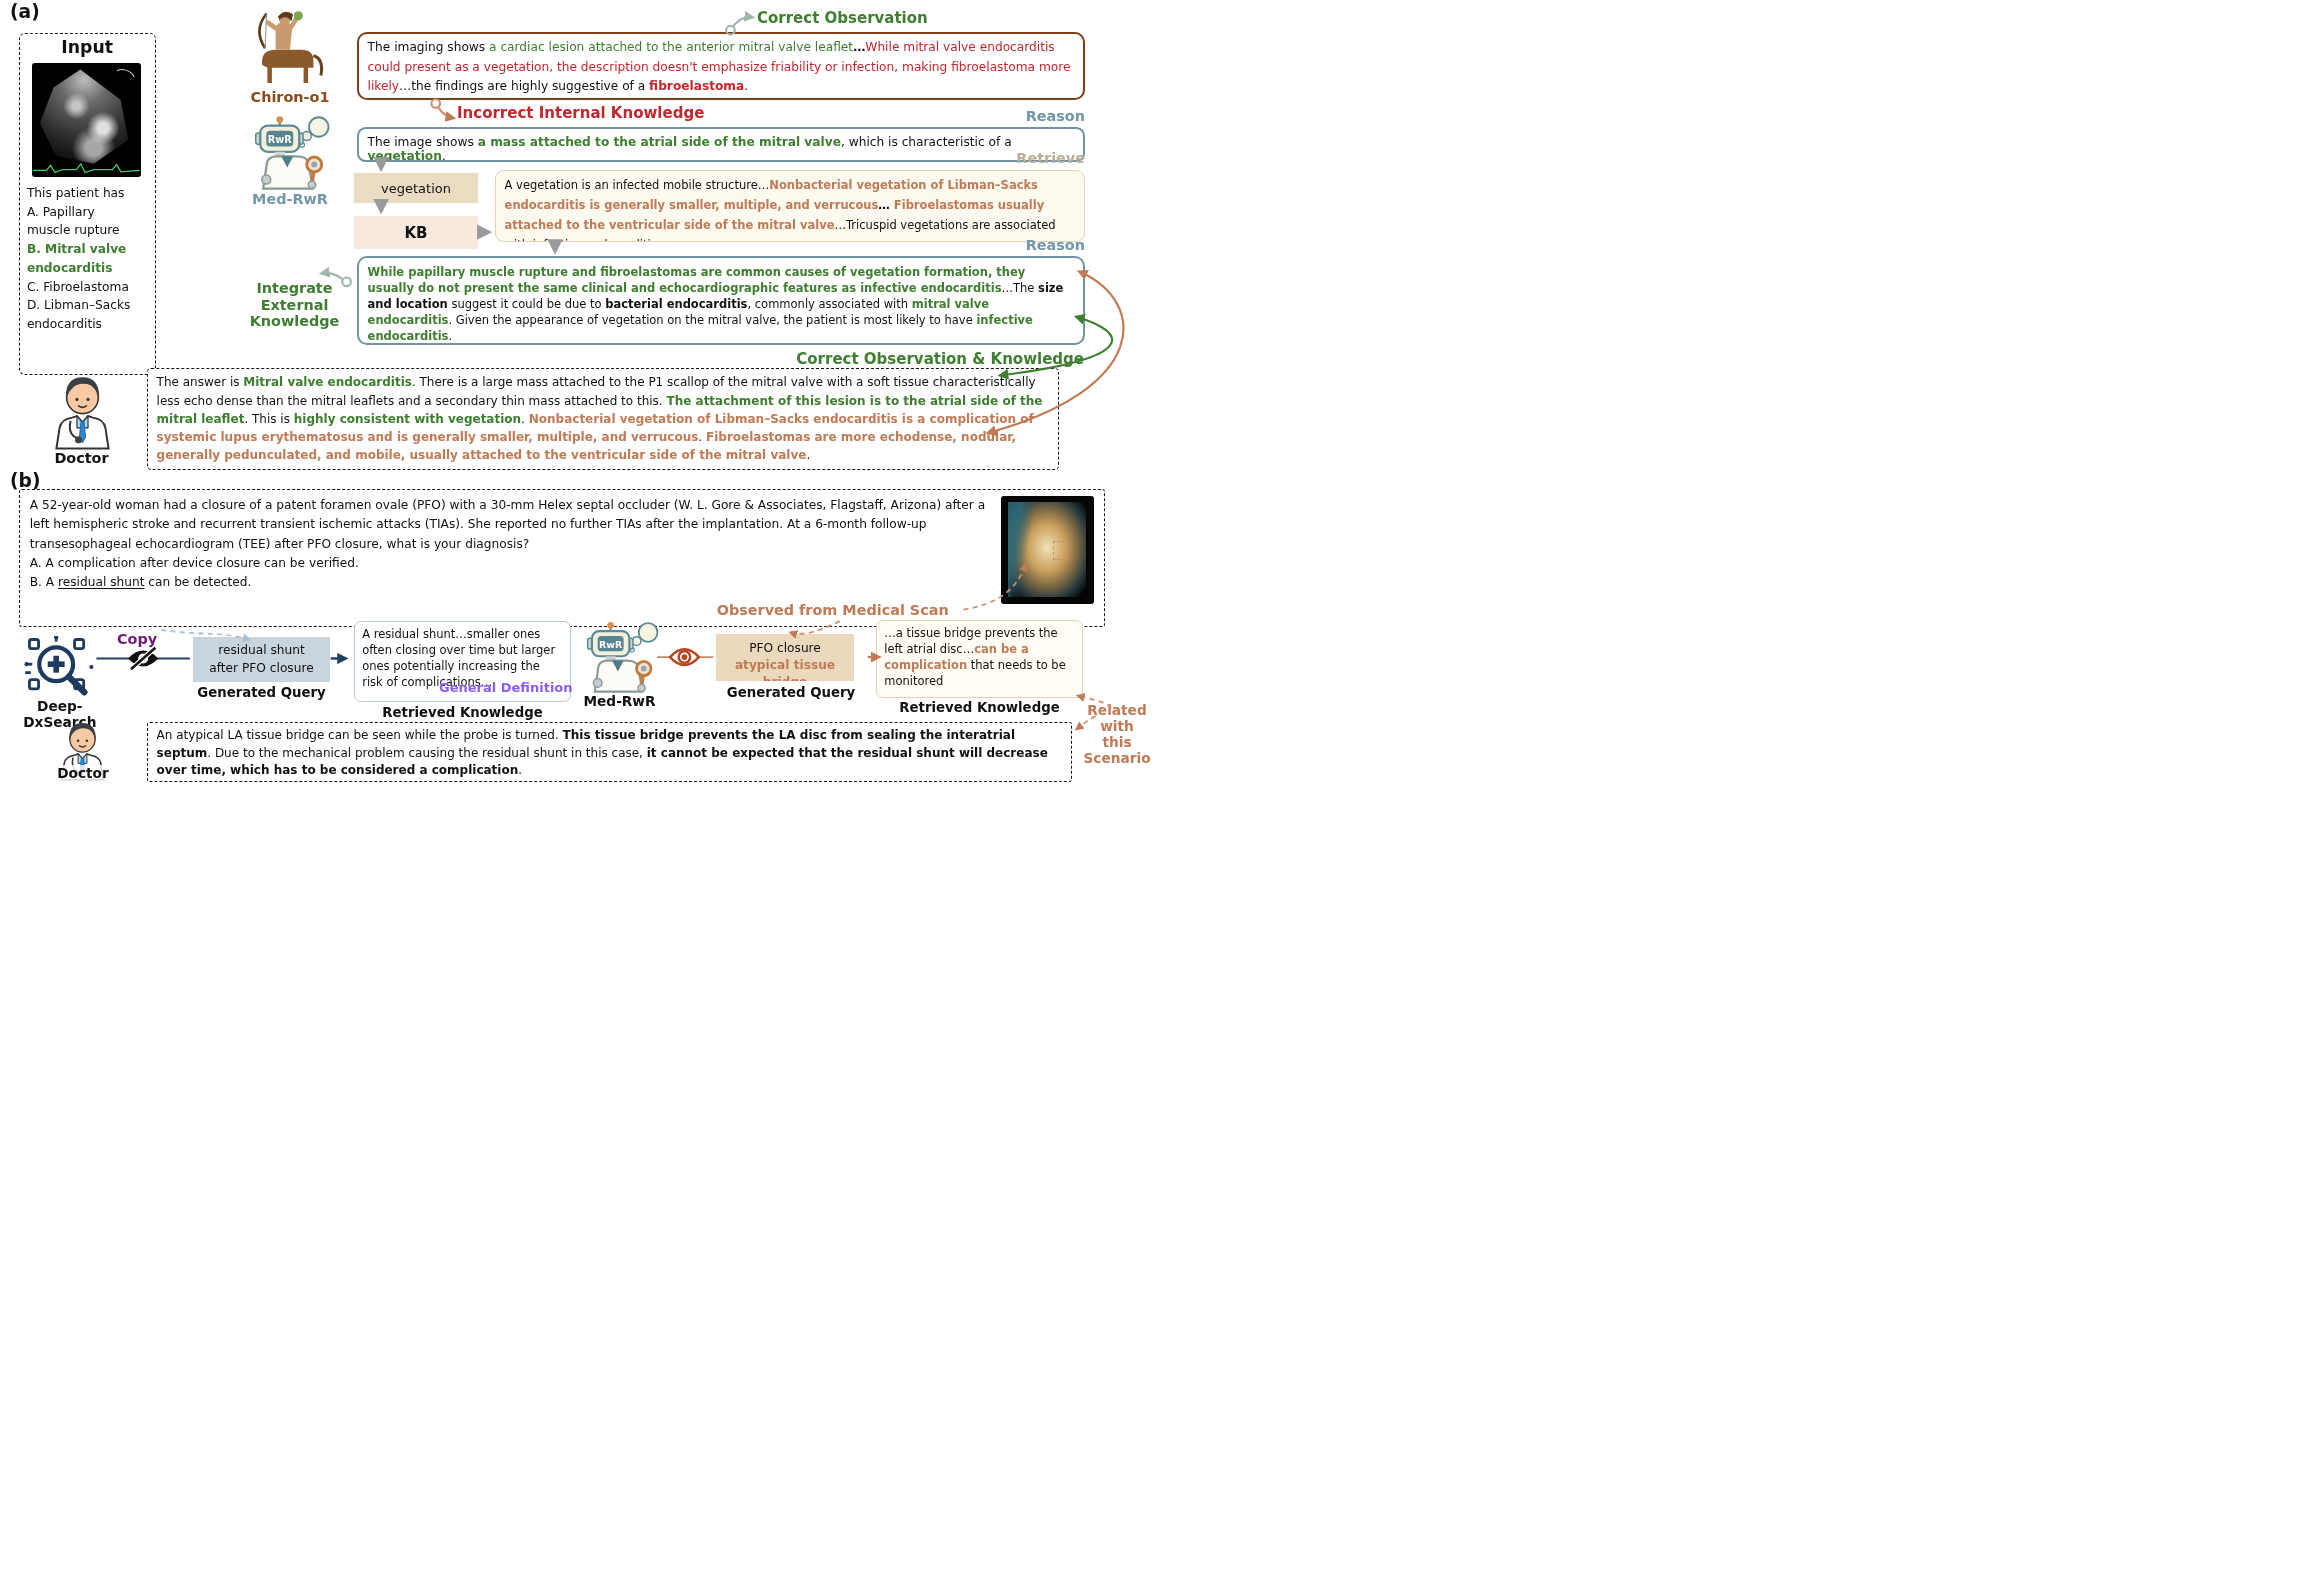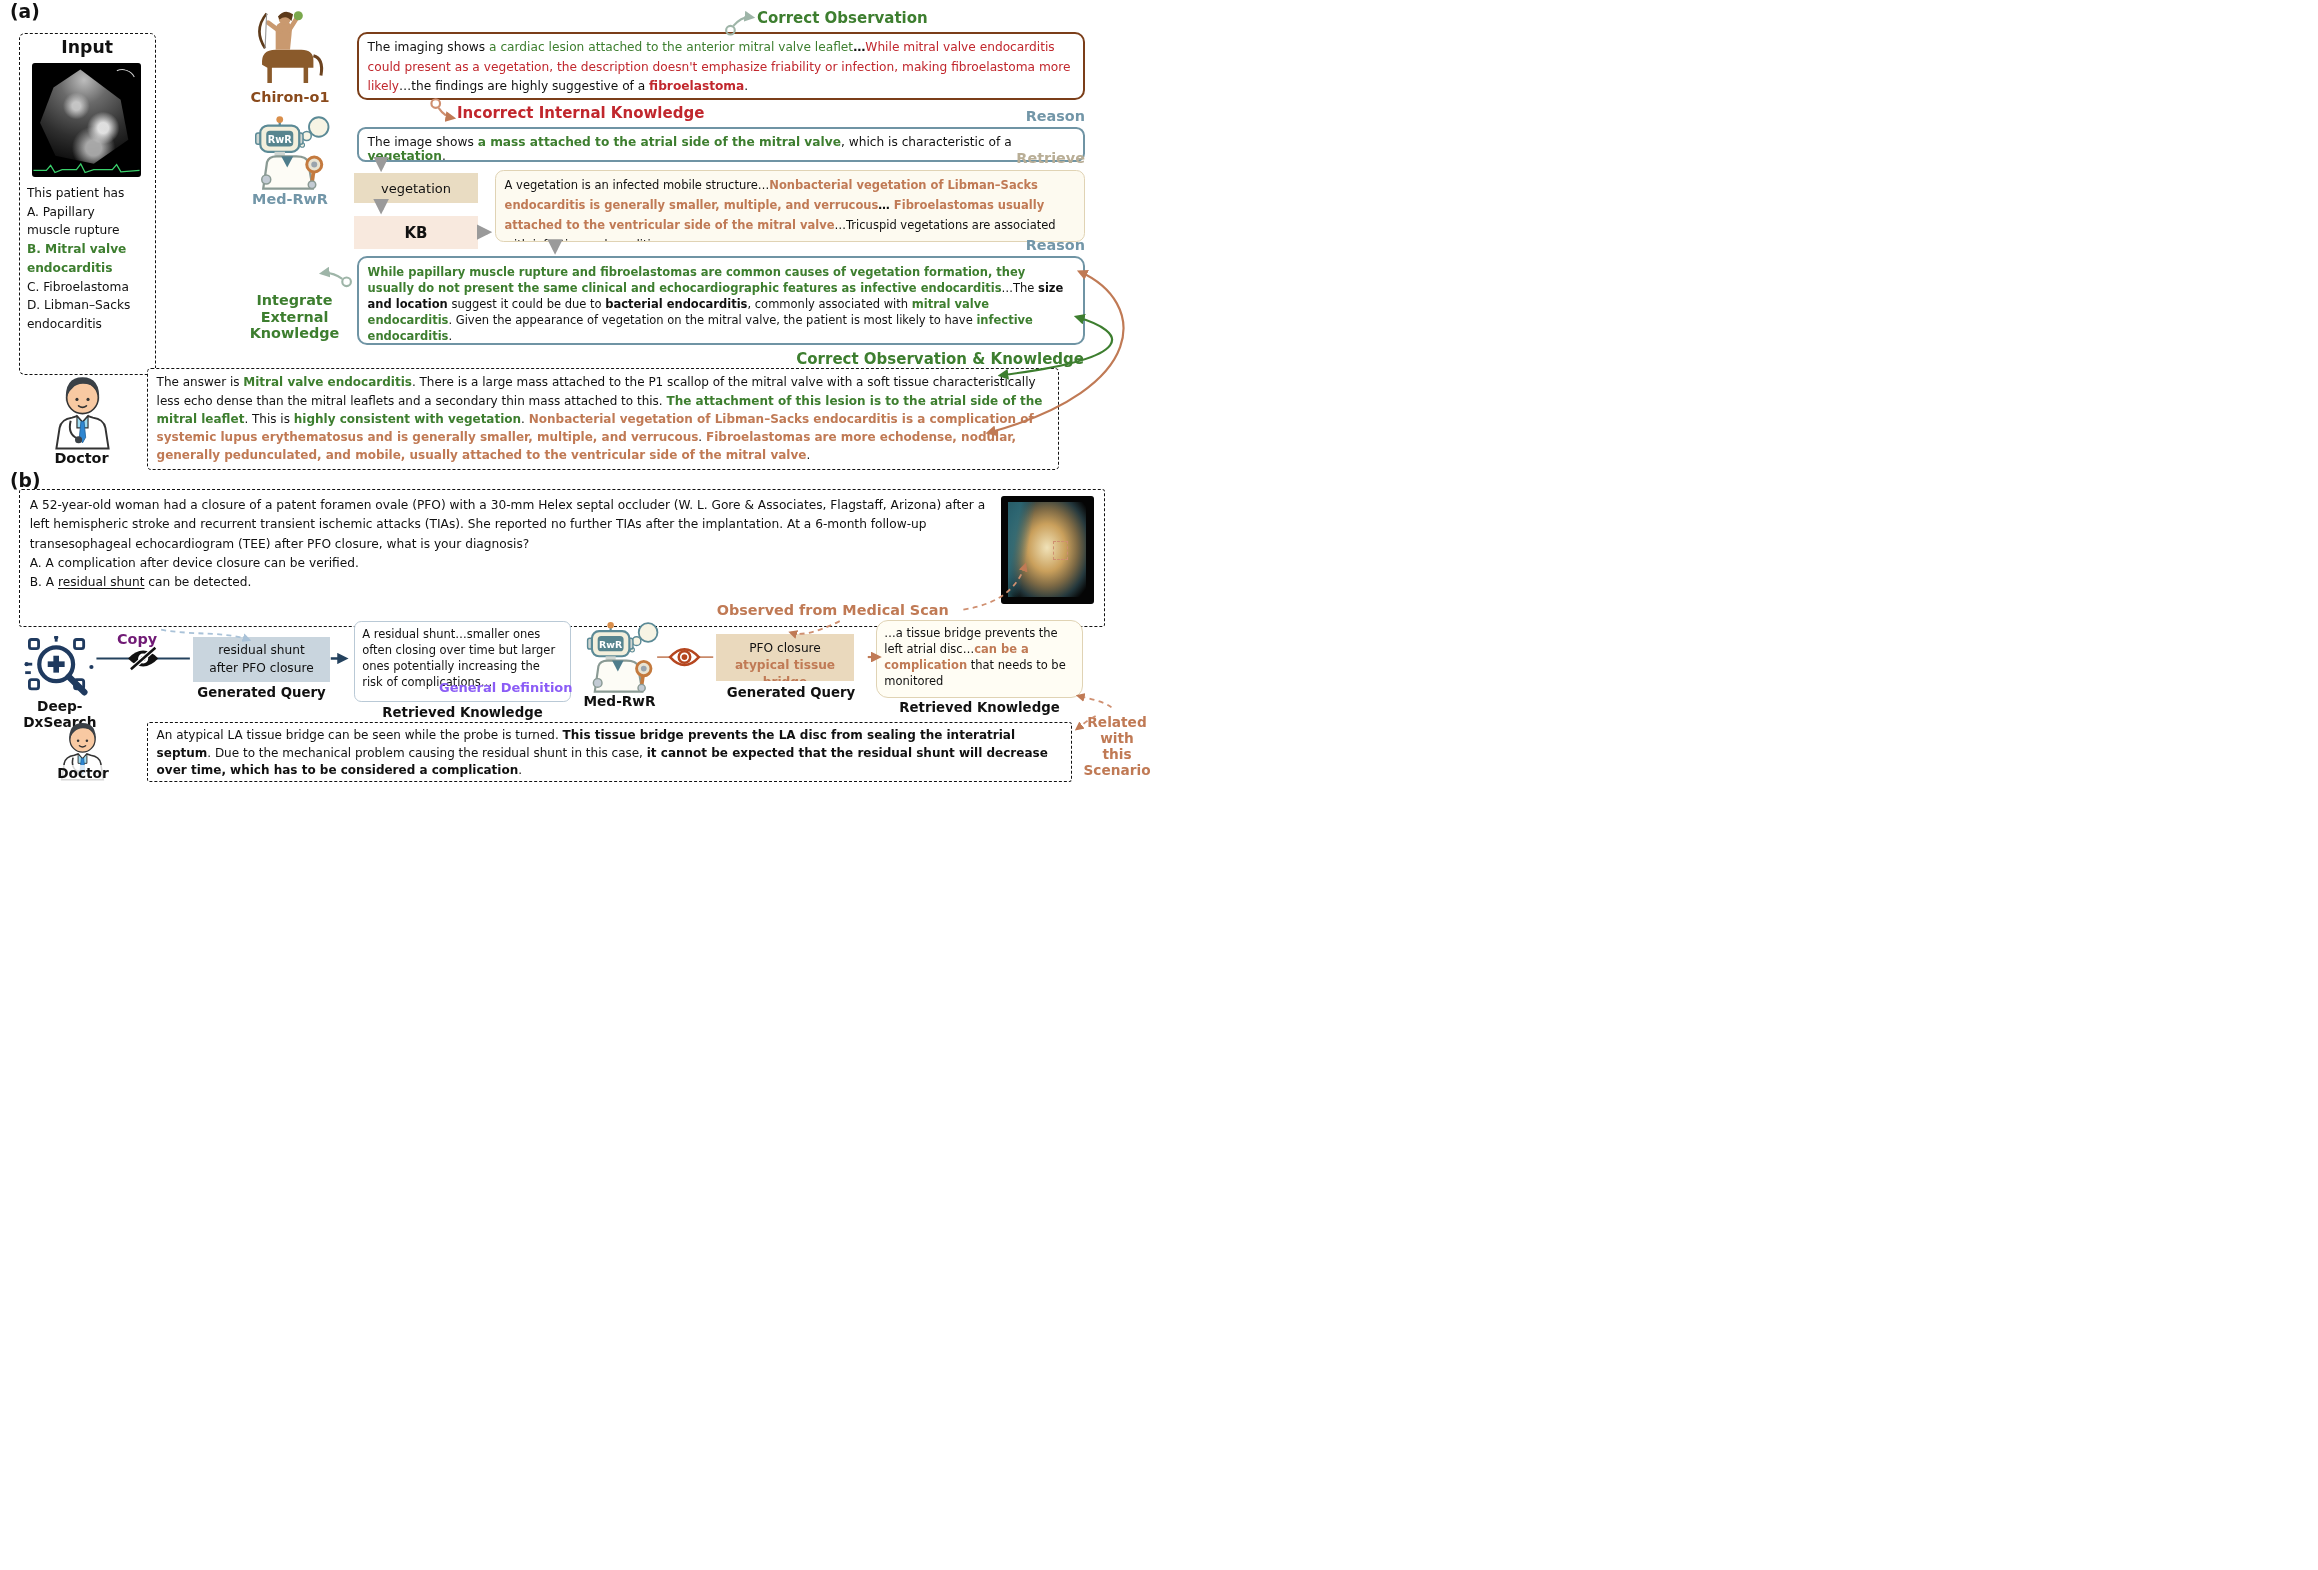--- a/index.html
+++ b/index.html
@@ -16,21 +16,21 @@
   .sg-g{color:#3d7e2f;font-weight:bold;}
   .sg-gn{color:#3d7e2f;}
   .sg-r{color:#c1272d;}
   .sg-rb{color:#c1272d;font-weight:bold;}
   .sg-s{color:#c07a55;font-weight:bold;}
   .sg-u{color:#111;text-decoration:underline;text-underline-offset:2.2px;}
   .lbl{position:absolute;font-weight:bold;z-index:30;white-space:pre-line;}
   .green{color:#3d7e2f;} .red{color:#c1272d;} .salmon{color:#c07a55;}
   .bluegray{color:#7296a8;} .tanlbl{color:#b9ae96;} .brown{color:#8a4a1c;}
   .ltblue{color:#8b5cf6;}
-  .center{text-align:center;margin-top:12px;} .right{text-align:right;}
+  .center{text-align:center;} .right{text-align:right;}
   .icon{position:absolute;z-index:20;}
   .name{position:absolute;font-weight:bold;z-index:20;text-align:center;}
   
   .us{position:absolute;background:#000;border-radius:2.9px;overflow:hidden;z-index:12;}
   .us-fan{position:absolute;left:4%;top:4%;width:88%;height:88%;
     clip-path:polygon(46% 2%,88% 32%,96% 72%,60% 96%,20% 88%,4% 55%,18% 20%);
     background:
       radial-gradient(circle at 70% 60%, rgba(240,240,240,.9) 0 6%, transparent 18%),
       radial-gradient(circle at 42% 38%, rgba(220,220,220,.8) 0 5%, transparent 16%),
       radial-gradient(circle at 60% 80%, rgba(200,200,200,.8) 0 8%, transparent 22%),
@@ -198,21 +198,21 @@
   <div class="name" style="left:354px;top:705px;width:217px;font-size:13.3px;color:#111;">Retrieved Knowledge</div>
 
   <svg class="icon" style="left:581px;top:621px;" width="78" height="72" viewBox="0 0 106 100">
       <use href="#sym-robot"></use>
     </svg>
   <div class="name" style="left:572px;top:693px;width:95px;font-size:13.7px;color:#111;">Med-RwR</div>
 
   <div class="bx seg" style="left:716px;top:634px;width:138px;height:47px;background:#ead9bd;padding:5.8px 7.2px;font-size:12.2px;line-height:17.3px;text-align:center;"><span class="sg-k">PFO closure </span><span class="sg-s">atypical tissue bridge</span></div>
   <div class="name" style="left:716px;top:685px;width:150px;font-size:13.3px;color:#111;">Generated Query</div>
 
-  <div class="bx seg" style="left:876px;top:620px;width:207px;height:78px;background:#fffdf4;border:1.8px solid #e0d3b4;border-radius:12px;padding:4.3px 7.2px;font-size:11.5px;line-height:16px;"><span class="sg-k">…a tissue bridge prevents the left atrial disc…</span><span class="sg-s">can be a complication</span><span class="sg-k"> that needs to be monitored</span></div>
+  <div class="bx seg" style="left:876px;top:620px;width:207px;height:78px;background:#fffdf4;border:1.8px solid #e0d3b4;border-radius:7px;padding:4.3px 7.2px;font-size:11.5px;line-height:16px;"><span class="sg-k">…a tissue bridge prevents the left atrial disc…</span><span class="sg-s">can be a complication</span><span class="sg-k"> that needs to be monitored</span></div>
   <div class="name" style="left:876px;top:700px;width:207px;font-size:13.3px;color:#111;">Retrieved Knowledge</div>
 
   <div class="lbl salmon center" style="left:1076px;top:702px;width:82px;font-size:13.7px;line-height:16px;">Related with
 this Scenario</div>
 
   <svg class="icon" style="left:53px;top:718px;" width="59" height="63" viewBox="0 0 90 100">
       <use href="#sym-doctor"></use>
     </svg>
   <div class="name" style="left:35px;top:765px;width:96px;font-size:13.7px;color:#111;background:rgba(255,255,255,.8);">Doctor</div>
   <div class="bx dashed seg" style="left:147px;top:722px;width:925px;height:60px;border-radius:2.9px;padding:4.3px 8.6px;font-size:12px;line-height:17.3px;"><span class="sg-k">An atypical LA tissue bridge can be seen while the probe is turned. </span><span class="sg-kb">This tissue bridge prevents the LA disc from sealing the interatrial septum</span><span class="sg-k">. Due to the mechanical problem causing the residual shunt in this case, </span><span class="sg-kb">it cannot be expected that the residual shunt will decrease over time, which has to be considered a complication</span><span class="sg-k">.</span></div>

